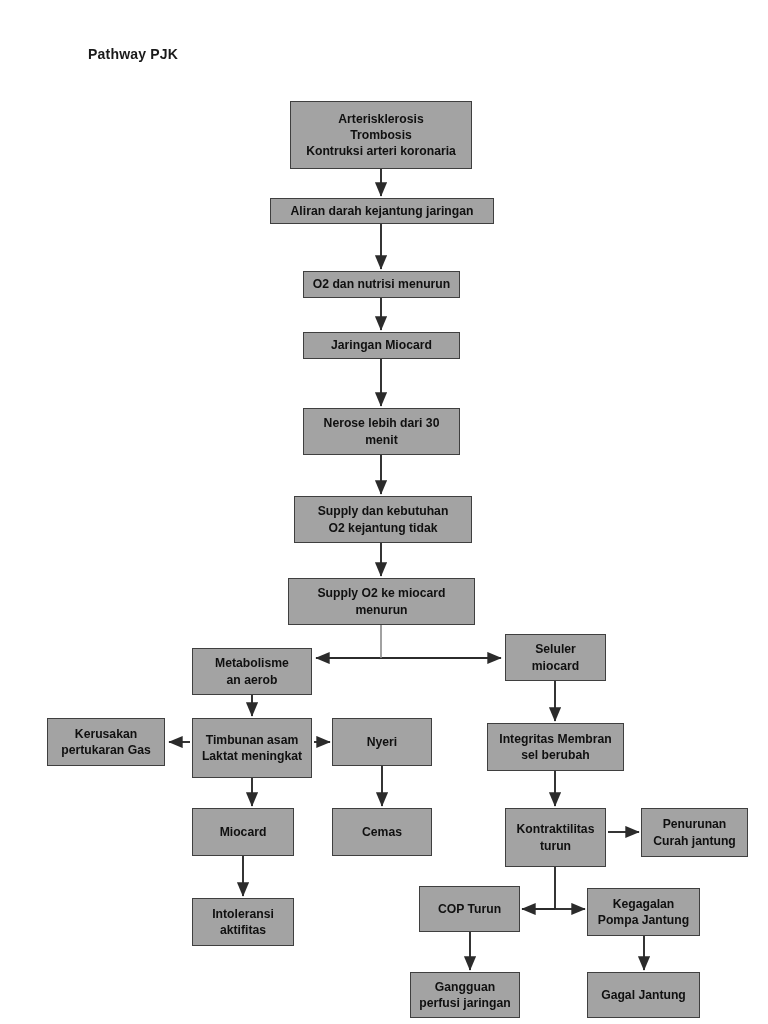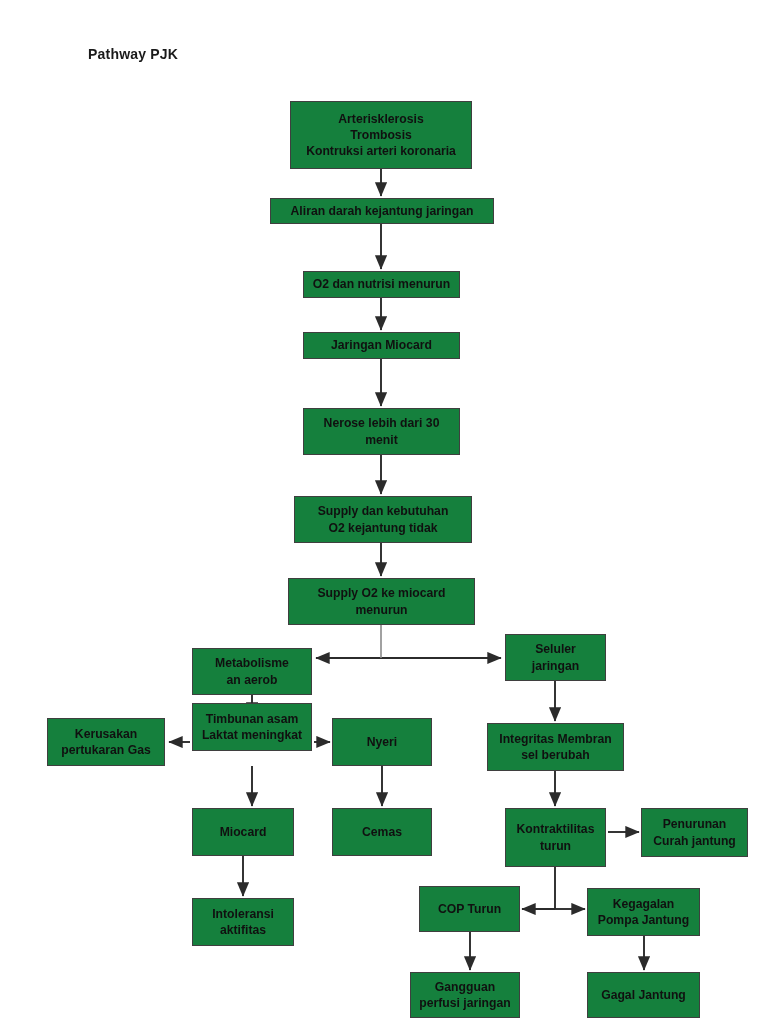--- a/index.html
+++ b/index.html
@@ -29,21 +29,21 @@
     font-size: 14px;
     font-weight: bold;
     letter-spacing: 0.2px;
     color: #1a1a1a;
     white-space: nowrap;
   }
   .node {
     position: absolute;
     box-sizing: border-box;
     border: 1.3px solid #3f3f3f;
-    background: #15803d;
+    background: #a3a3a3;
     display: flex;
     align-items: center;
     justify-content: center;
     text-align: center;
     font-size: 12.2px;
     font-weight: bold;
     line-height: 1.32;
     color: #101010;
     padding: 2px 4px;
     white-space: pre-line;
@@ -124,26 +124,26 @@
   <div class="node" style="left:294px;top:496px;width:178px;height:47px;">Supply dan kebutuhan
 O2 kejantung tidak</div>
 
   <div class="node" style="left:288px;top:578px;width:187px;height:47px;">Supply O2 ke miocard
 menurun</div>
 
   <div class="node" style="left:192px;top:648px;width:120px;height:47px;">Metabolisme
 an aerob</div>
 
   <div class="node" style="left:505px;top:634px;width:101px;height:47px;">Seluler
-jaringan</div>
+miocard</div>
 
   <div class="node" style="left:47px;top:718px;width:118px;height:48px;">Kerusakan
 pertukaran Gas</div>
 
-  <div class="node" style="left:192px;top:703px;width:120px;height:48px;">Timbunan asam
+  <div class="node" style="left:192px;top:718px;width:120px;height:60px;">Timbunan asam
 Laktat meningkat</div>
 
   <div class="node" style="left:332px;top:718px;width:100px;height:48px;">Nyeri</div>
 
   <div class="node" style="left:487px;top:723px;width:137px;height:48px;">Integritas Membran
 sel berubah</div>
 
   <div class="node" style="left:192px;top:808px;width:102px;height:48px;">Miocard</div>
 
   <div class="node" style="left:332px;top:808px;width:100px;height:48px;">Cemas</div>

